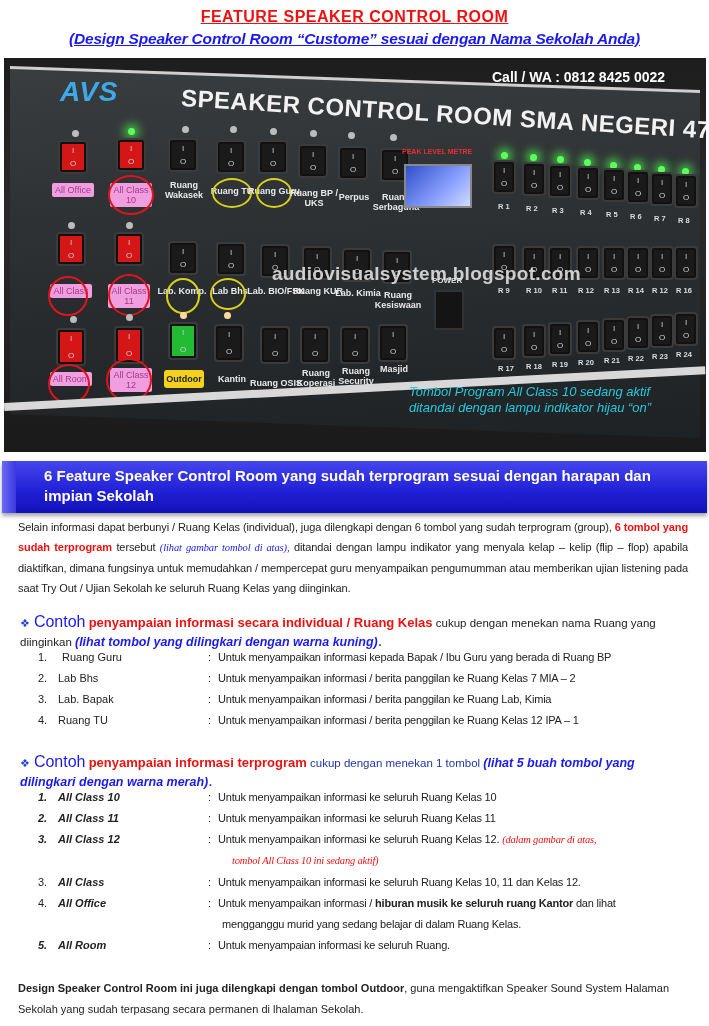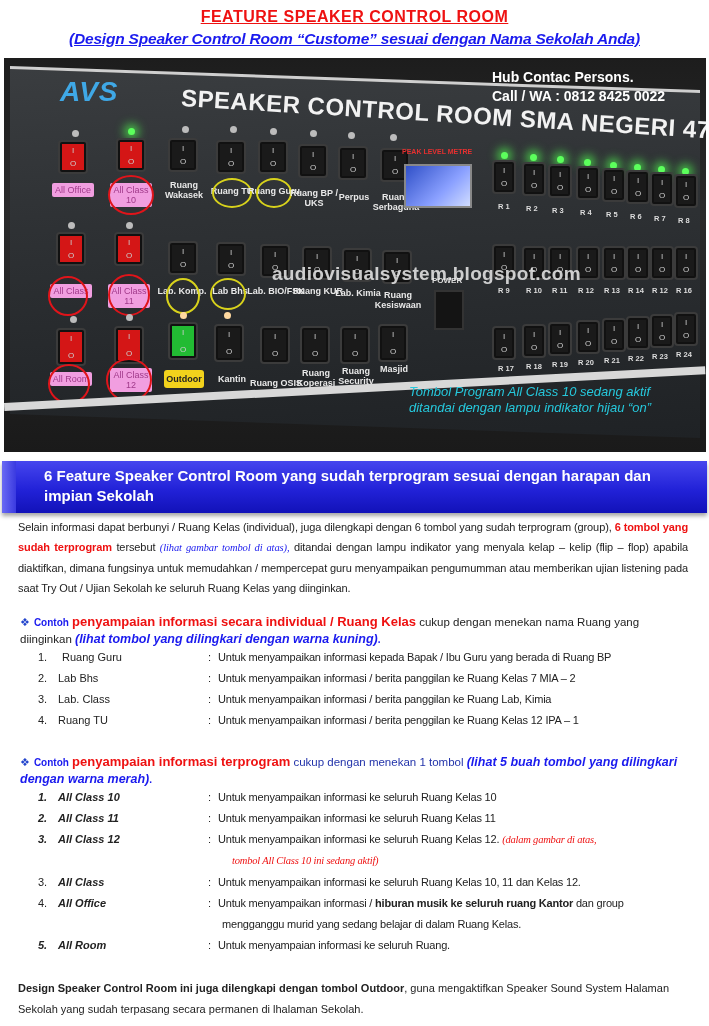--- a/index.html
+++ b/index.html
@@ -41,21 +41,21 @@
     .banner { position: absolute; top: 461px; left: 2px; width: 705px; height: 52px; background: linear-gradient(180deg, #4646ee 0%, #2222d8 55%, #1212b8 100%); box-shadow: 0 3px 4px rgba(0,0,0,0.35); }
     .banner::before { content: ""; position: absolute; left: 0; top: 0; width: 14px; height: 52px; background: linear-gradient(90deg, #6a6af4, #3a3ae0); }
     .banner-text { position: absolute; left: 42px; top: 5px; width: 640px; color: #ffffff; font-weight: bold; font-size: 15px; line-height: 20px; }
 
     .body-para { position: absolute; top: 517px; left: 18px; width: 670px; font-size: 11px; line-height: 20px; color: #222; text-align: justify; letter-spacing: -0.1px; }
     .red-b { color: #ee1111; font-weight: bold; }
     .blue-i { color: #1a1aee; font-style: italic; font-family: "Liberation Serif", serif; font-size: 10.5px; }
 
     .sect { position: absolute; left: 20px; width: 668px; font-size: 11.5px; line-height: 17px; }
     .sect .bullet { color: #2244cc; font-size: 11px; margin-right: 4px; }
-    .sect .blue-b { color: #1a1aee; font-weight: bold; font-size: 10px; }
+    .sect .blue-b { color: #1a1aee; font-weight: normal; font-size: 16px; }
     .sect .red-bb { color: #ee1111; font-weight: bold; font-size: 13px; }
     .sect .bi-blue { color: #1a1aee; font-weight: bold; font-style: italic; font-size: 12.5px; }
     .sect .plain-blue { color: #2233aa; }
 
     .list { position: absolute; left: 36px; width: 660px; font-size: 11px; color: #222; }
     .row { position: absolute; left: 0; height: 20px; width: 660px; }
     .row .num { position: absolute; left: 2px; }
     .row .name { position: absolute; left: 22px; }
     .row .colon { position: absolute; left: 172px; }
     .row .desc { position: absolute; left: 182px; width: 470px; letter-spacing: -0.2px; }
@@ -70,21 +70,20 @@
 <body>
 
 <div class="title-main">FEATURE SPEAKER CONTROL ROOM</div>
 <div class="title-sub">(Design Speaker Control Room “Custome” sesuai dengan Nama Sekolah Anda)</div>
 
 <div class="photo">
   <div class="panel"></div>
   <div class="avs-logo">AVS</div>
   <div class="panel-brand">SPEAKER CONTROL ROOM SMA NEGERI 47 JAKARTA</div>
   <div class="contact">
-    <div>Hub Contac Persons.</div>
     <div>Call / WA : 0812 8425 0022</div>
   </div>
 
   <div class="led" style="top:72px;left:68px"></div>
   <div class="sw red" style="top:84px;left:56px"></div>
   <div class="plabel pink" style="top:125px;left:48px">All Office</div>
 
   <div class="led on" style="top:70px;left:124px"></div>
   <div class="sw red" style="top:82px;left:114px"></div>
   <div class="plabel pink" style="top:125px;left:106px">All Class 10</div>
@@ -274,21 +273,21 @@
     <span class="desc">Untuk menyampaikan informasi kepada Bapak / Ibu Guru yang berada di Ruang BP</span>
   </div>
   <div class="row" style="top:21px">
     <span class="num">2.</span>
     <span class="name">Lab Bhs</span>
     <span class="colon">:</span>
     <span class="desc">Untuk menyampaikan informasi / berita panggilan ke Ruang Kelas 7 MIA – 2</span>
   </div>
   <div class="row" style="top:42px">
     <span class="num">3.</span>
-    <span class="name">Lab. Class</span>
+    <span class="name">Lab. Bapak</span>
     <span class="colon">:</span>
     <span class="desc">Untuk menyampaikan informasi / berita panggilan ke Ruang Lab, Kimia</span>
   </div>
   <div class="row" style="top:63px">
     <span class="num">4.</span>
     <span class="name">Ruang TU</span>
     <span class="colon">:</span>
     <span class="desc">Untuk menyampaikan informasi / berita penggilan ke Ruang Kelas 12 IPA – 1</span>
   </div>
 </div>
@@ -321,21 +320,21 @@
   <div class="row ital" style="top:85px">
     <span class="num">3.</span>
     <span class="name">All Class</span>
     <span class="colon">:</span>
     <span class="desc">Untuk menyampaikan informasi ke seluruh Ruang Kelas 10, 11 dan Kelas 12.</span>
   </div>
   <div class="row ital" style="top:106px;height:42px">
     <span class="num">4.</span>
     <span class="name">All Office</span>
     <span class="colon">:</span>
-    <span class="desc"><span>Untuk menyampaikan informasi / </span><b>hiburan musik ke seluruh ruang Kantor</b><span> dan group</span></span>
+    <span class="desc"><span>Untuk menyampaikan informasi / </span><b>hiburan musik ke seluruh ruang Kantor</b><span> dan lihat</span></span>
     <span class="desc" style="top:21px;left:186px">mengganggu murid yang sedang belajar di dalam Ruang Kelas.</span>
   </div>
   <div class="row ital bnum" style="top:148px">
     <span class="num">5.</span>
     <span class="name">All Room</span>
     <span class="colon">:</span>
     <span class="desc">Untuk menyampaian informasi ke seluruh Ruang.</span>
   </div>
 </div>
 

